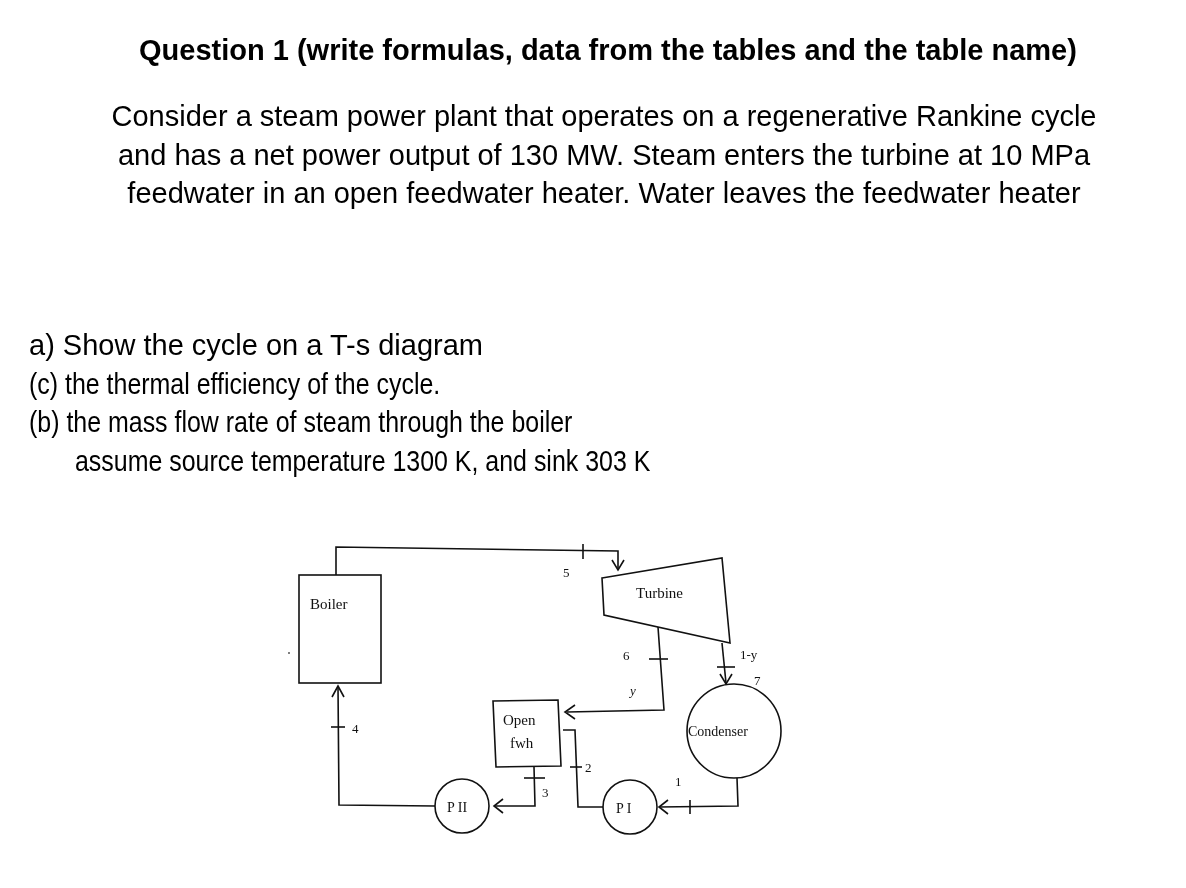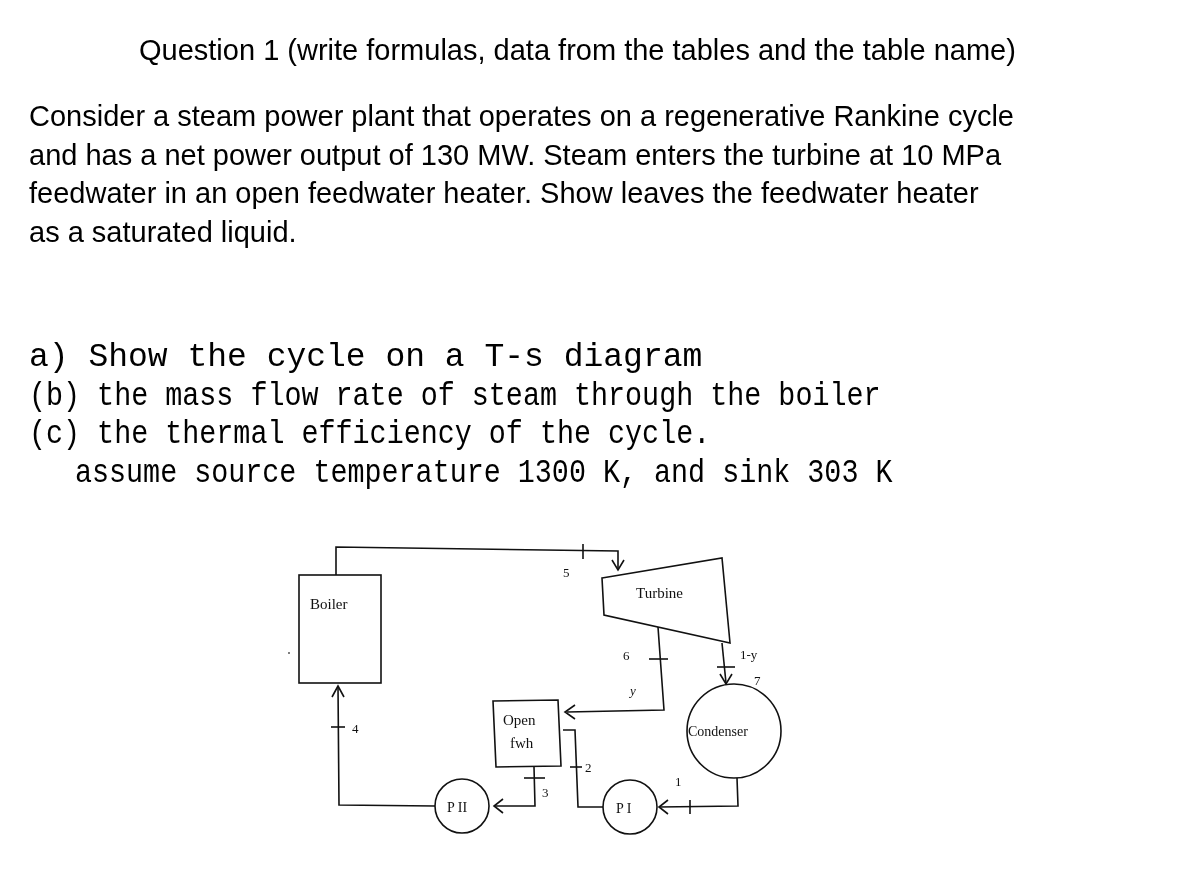--- a/index.html
+++ b/index.html
@@ -1,42 +1,41 @@
 <!DOCTYPE html>
 <html><head>
   <meta charset="utf-8">
   <style>
     html, body { margin: 0; padding: 0; background: #ffffff; }
     body { width: 1186px; height: 888px; position: relative; overflow: hidden; font-family: "Liberation Sans", sans-serif; color: #000; }
-    .title { position: absolute; left: 139px; top: 32px; font-size: 29px; line-height: 36px; white-space: nowrap; }
+    .title { position: absolute; left: 139px; top: 32px; font-size: 29px; line-height: 36px; white-space: nowrap; font-weight: bold; }
     .para { position: absolute; left: 29px; top: 97px; font-size: 29px; line-height: 38.5px; width: 1150px; }
-    .para .line { display: block; white-space: nowrap; height: 38.5px; }
-    .parts { position: absolute; left: 29px; top: 339px; font-size: 33px; line-height: 38.5px; font-family: Liberation Mono, monospace; }
+    .para .line { display: block; white-space: nowrap; height: 38.5px; text-align: center; }
+    .parts { position: absolute; left: 29px; top: 326px; font-size: 29px; line-height: 38.5px; }
     .parts .line { display: block; white-space: nowrap; height: 38.5px; }
     .cond { display: inline-block; transform: scaleX(0.86); transform-origin: left center; }
     .indent { padding-left: 46px; }
     .diagram { position: absolute; left: 280px; top: 530px; width: 540px; height: 320px; }
     .diagram svg text { font-family: "Liberation Serif", serif; fill: #111; }
   </style>
 </head>
 <body>
 
 <div class="title">Question 1 (write formulas, data from the tables and the table name)</div>
 
 <div class="para">
   <span class="line">Consider a steam power plant that operates on a regenerative Rankine cycle</span>
   <span class="line">and has a net power output of 130 MW. Steam enters the turbine at 10 MPa</span>
-  <span class="line">feedwater in an open feedwater heater. Show leaves the feedwater heater</span>
-  <span class="line">as a saturated liquid.</span>
+  <span class="line">feedwater in an open feedwater heater. Water leaves the feedwater heater</span>
 </div>
 
 <div class="parts">
   <span class="line">a) Show the cycle on a T-s diagram</span>
+  <span class="line"><span class="cond">(c) the thermal efficiency of the cycle.</span></span>
   <span class="line"><span class="cond">(b) the mass flow rate of steam through the boiler</span></span>
-  <span class="line"><span class="cond">(c) the thermal efficiency of the cycle.</span></span>
   <span class="line indent"><span class="cond">assume source temperature 1300 K, and sink 303 K</span></span>
 </div>
 
 <div class="diagram">
   <svg width="540" height="320" viewBox="280 530 540 320" xmlns="http://www.w3.org/2000/svg" stroke="#111" fill="none" stroke-width="1.6">
 
     <g>
       <rect x="299" y="575" width="82" height="108"></rect>
       <text x="310" y="609" font-size="15" stroke="none">Boiler</text>
     </g>

